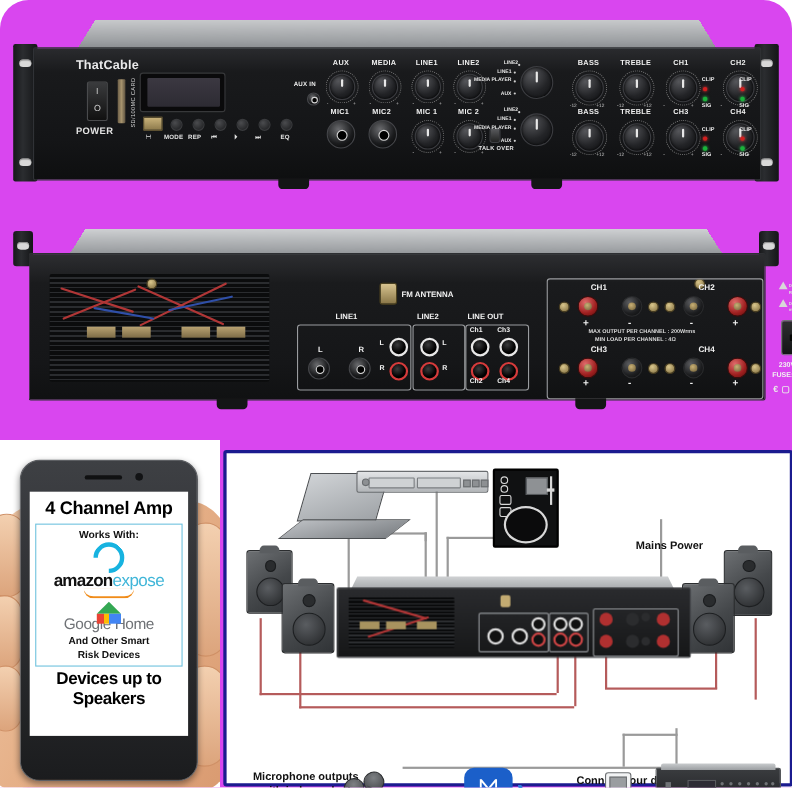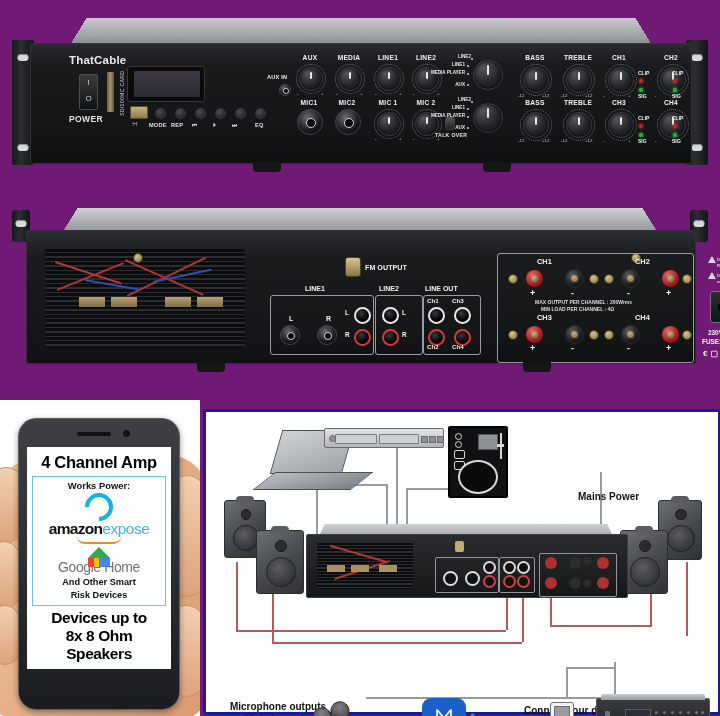--- a/index.html
+++ b/index.html
@@ -1,17 +1,17 @@
 <!DOCTYPE html>
 <html><head>
 <meta charset="utf-8">
 <style>
   html,body{margin:0;padding:0;background:#fff;}
   body{width:720px;height:716px;font-family:"Liberation Sans",sans-serif;overflow:hidden;}
-  .page{position:relative;width:720px;height:716px;background:#701a75;}
+  .page{position:relative;width:720px;height:716px;background:#d946ef;border-radius:26px;}
 
   
   .amp{position:absolute;}
   .rack-ear{position:absolute;top:0;bottom:0;width:22px;background:linear-gradient(90deg,#17181a,#2b2d30 40%,#141517);border-radius:2px;}
   .rack-hole{position:absolute;left:50%;transform:translateX(-50%);width:11px;height:7px;border-radius:4px;background:#d9d9d9;box-shadow:inset 0 1px 1px #888;}
 
   
   #front-view{left:12px;top:10px;width:696px;height:180px;}
   .front-top{position:absolute;left:55px;top:0;width:588px;height:40px;
      background:linear-gradient(180deg,#c7c9cb,#9ea1a4 60%,#7c7f82);
@@ -345,21 +345,21 @@
         <div class="vent-wire" style="left:108px;top:32px;width:60px;background:#2f4fa8;transform:rotate(-12deg);"></div>
         <div class="vent-block" style="left:34px;top:48px;width:26px;height:10px;"></div>
         <div class="vent-block" style="left:66px;top:48px;width:26px;height:10px;"></div>
         <div class="vent-block" style="left:120px;top:48px;width:26px;height:10px;"></div>
         <div class="vent-block" style="left:152px;top:48px;width:26px;height:10px;"></div>
       </div>
       <div class="screw" style="left:106px;top:22px;"></div>
       <div class="screw" style="left:604px;top:22px;"></div>
 
       <div class="ant" style="left:318px;top:26px;"></div>
-      <div class="rlbl" style="left:338px;top:32px;font-size:7.2px;">FM OUTPUT</div>
+      <div class="rlbl" style="left:338px;top:32px;font-size:7.2px;">FM ANTENNA</div>
 
       <div class="rlbl" style="left:278px;top:54px;font-size:7px;">LINE1</div>
       <div class="grp" style="left:243px;top:64px;width:102px;height:58px;"></div>
       <div class="rlbl" style="left:262px;top:84px;font-size:7px;">L</div>
       <div class="jack" style="left:253px;top:94px;width:18px;height:18px;">
           <i></i>
         </div>
       <div class="rlbl" style="left:299px;top:84px;font-size:7px;">R</div>
       <div class="jack" style="left:290px;top:94px;width:18px;height:18px;">
           <i></i>
@@ -470,35 +470,34 @@
     <div class="phone">
       <div class="phone-speaker"></div>
       <div class="phone-cam"></div>
 
       <div class="screen">
         <div class="s-title">
           <div>4 Channel Amp</div>
         </div>
 
         <div class="s-box">
-          <div class="s-works">Works Power:</div>
+          <div class="s-works">Works With:</div>
           <div class="alexa-ring"></div>
           <div class="amazon-row">
             <span class="amazon-txt">amazon</span><span class="alexa-txt">expose</span>
           </div>
           <div class="amazon-smile"></div>
           <div class="ghome-ico"></div>
           <div class="ghome-txt">Google Home</div>
           <div class="s-sub">And Other Smart</div>
           <div class="s-sub">Risk Devices</div>
         </div>
 
         <div class="s-foot">
           <div>Devices up to</div>
-          <div>8x 8 Ohm</div>
           <div>Speakers</div>
         </div>
       </div>
     </div>
   </div>
 
   <div id="diagram">
 
     <div class="wire" style="left:180px;top:72px;width:1.5px;height:64px;"></div>
     <div class="wire" style="left:110px;top:72px;width:72px;height:1.5px;"></div>

